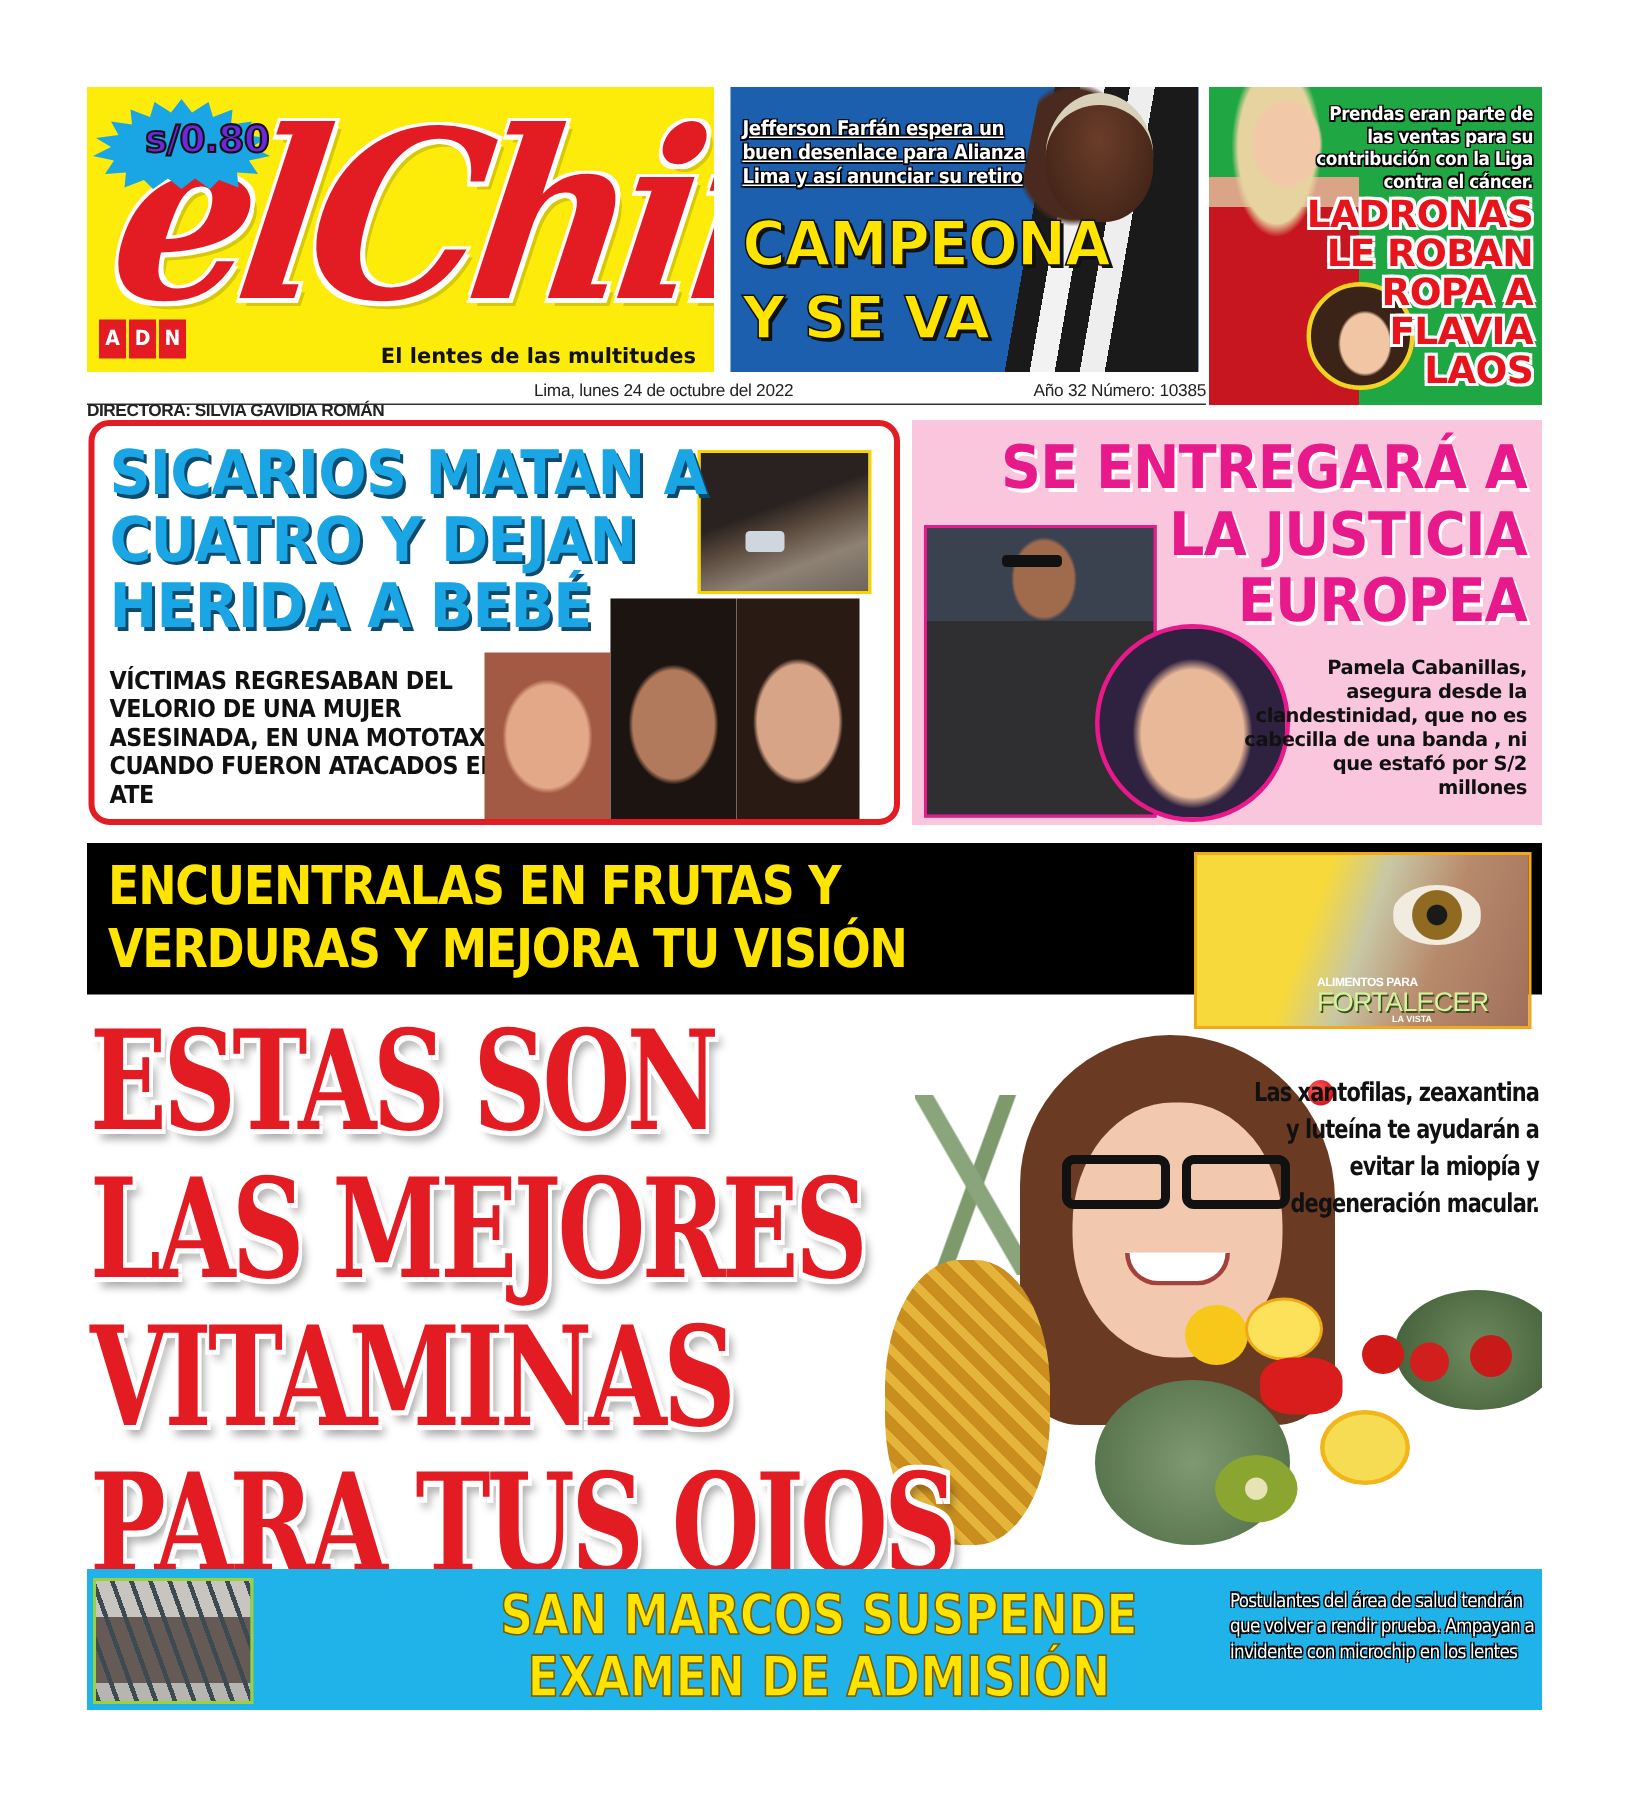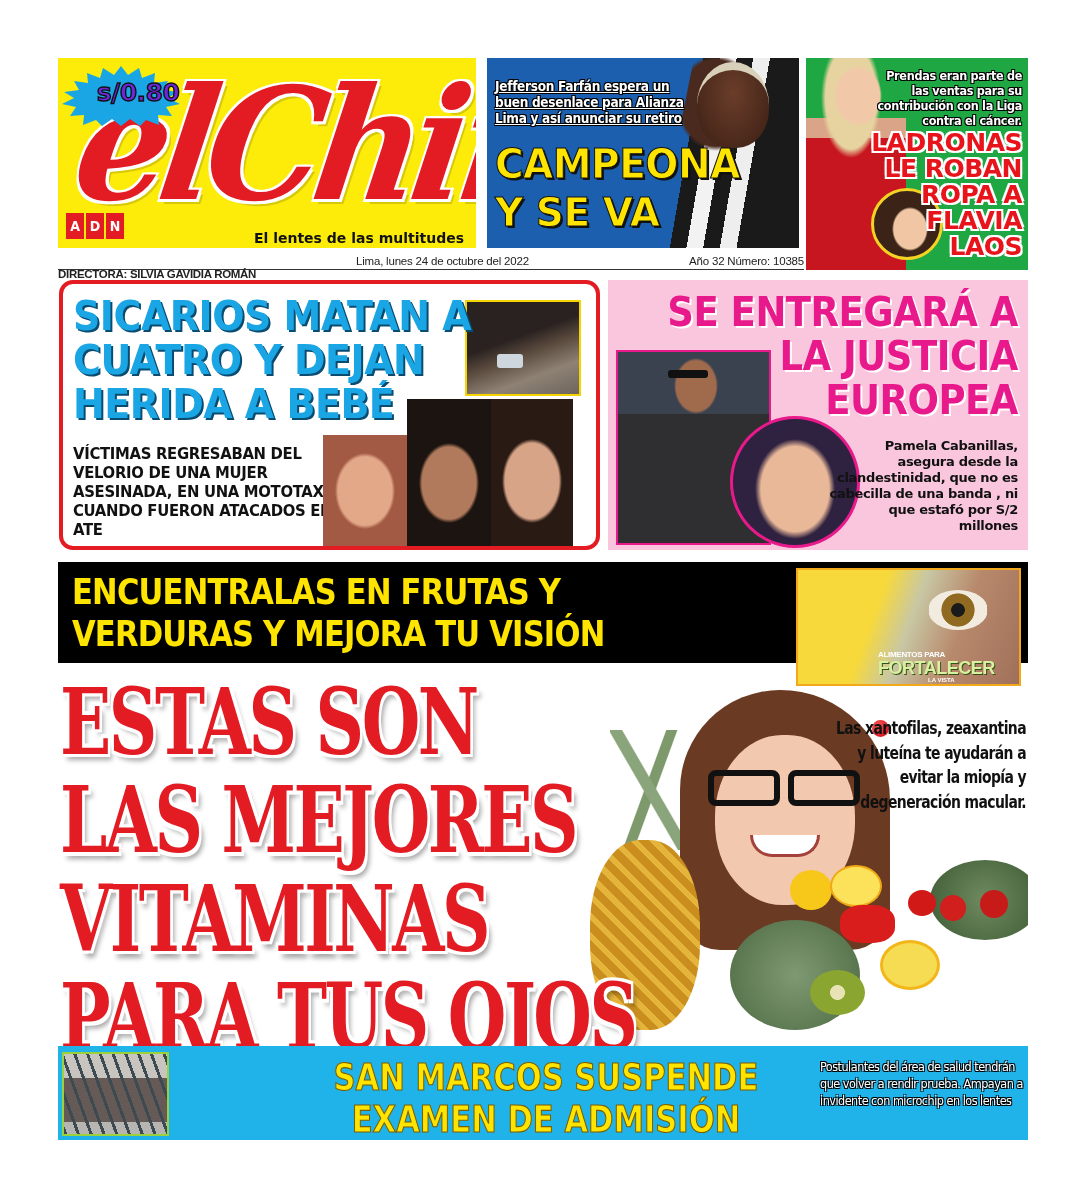--- a/index.html
+++ b/index.html
@@ -91,21 +91,21 @@
 
   
   #black-banner { left: 58px; top: 562px; width: 970px; height: 101px; background: #000; }
   #banner-text { left: 14px; top: 8px; color: #ffe400; font-family: "DejaVu Sans Condensed", "DejaVu Sans", sans-serif;
     font-weight: 900; font-size: 34px; line-height: 40px; letter-spacing: -0.8px; transform: scaleY(1.05); transform-origin: top left; }
   #vision-promo { left: 796px; top: 568px; width: 225px; height: 118px; border: 2px solid #f2a81b;
     background: linear-gradient(110deg, #f7d93b 0 35%, #c8c7a4 50%, #b88a6c 70%, #a06f5a 100%); overflow: hidden; }
   #vision-eye { left: 130px; top: 20px; width: 60px; height: 40px; border-radius: 50%;
     background: radial-gradient(circle at 50% 50%, #1a1a1a 0 18%, #8f6a20 20% 45%, #f2ece0 47% 80%, transparent 82%); }
   #promo-line1 { left: 80px; top: 80px; font-size: 8px; color: #fff; font-weight: 700; letter-spacing: -0.3px; }
-  #promo-line2 { left: 80px; top: 88px; font-size: 18px; color: #d8f0a0; font-weight: 700; letter-spacing: -0.5px;
+  #promo-line2 { left: 80px; top: 88px; font-size: 18px; color: #d8f0a0; font-weight: 400; letter-spacing: -0.5px;
     text-shadow: 1px 1px 0 #35521a; }
   #promo-line3 { left: 130px; top: 107px; font-size: 6px; color: #fff; font-weight: 700; }
 
   
   #main-photo { left: 590px; top: 690px; width: 438px; height: 345px; overflow: hidden; }
   #woman-hair { left: 90px; top: 0; width: 210px; height: 260px; border-radius: 100px 110px 40px 40px; background: #6b3a22; }
   #woman-face { left: 125px; top: 45px; width: 140px; height: 170px; border-radius: 48%; background: #f2c8ae; }
   #woman-glasses { left: 118px; top: 80px; width: 152px; height: 36px; display: flex; gap: 8px; }
   #woman-glasses i { display: block; flex: 1; border: 6px solid #111; border-radius: 8px; }
   #woman-smile { left: 160px; top: 145px; width: 70px; height: 22px; background: #fff; border-radius: 0 0 40px 40px; border: 3px solid #a3413a; border-top: none; }

